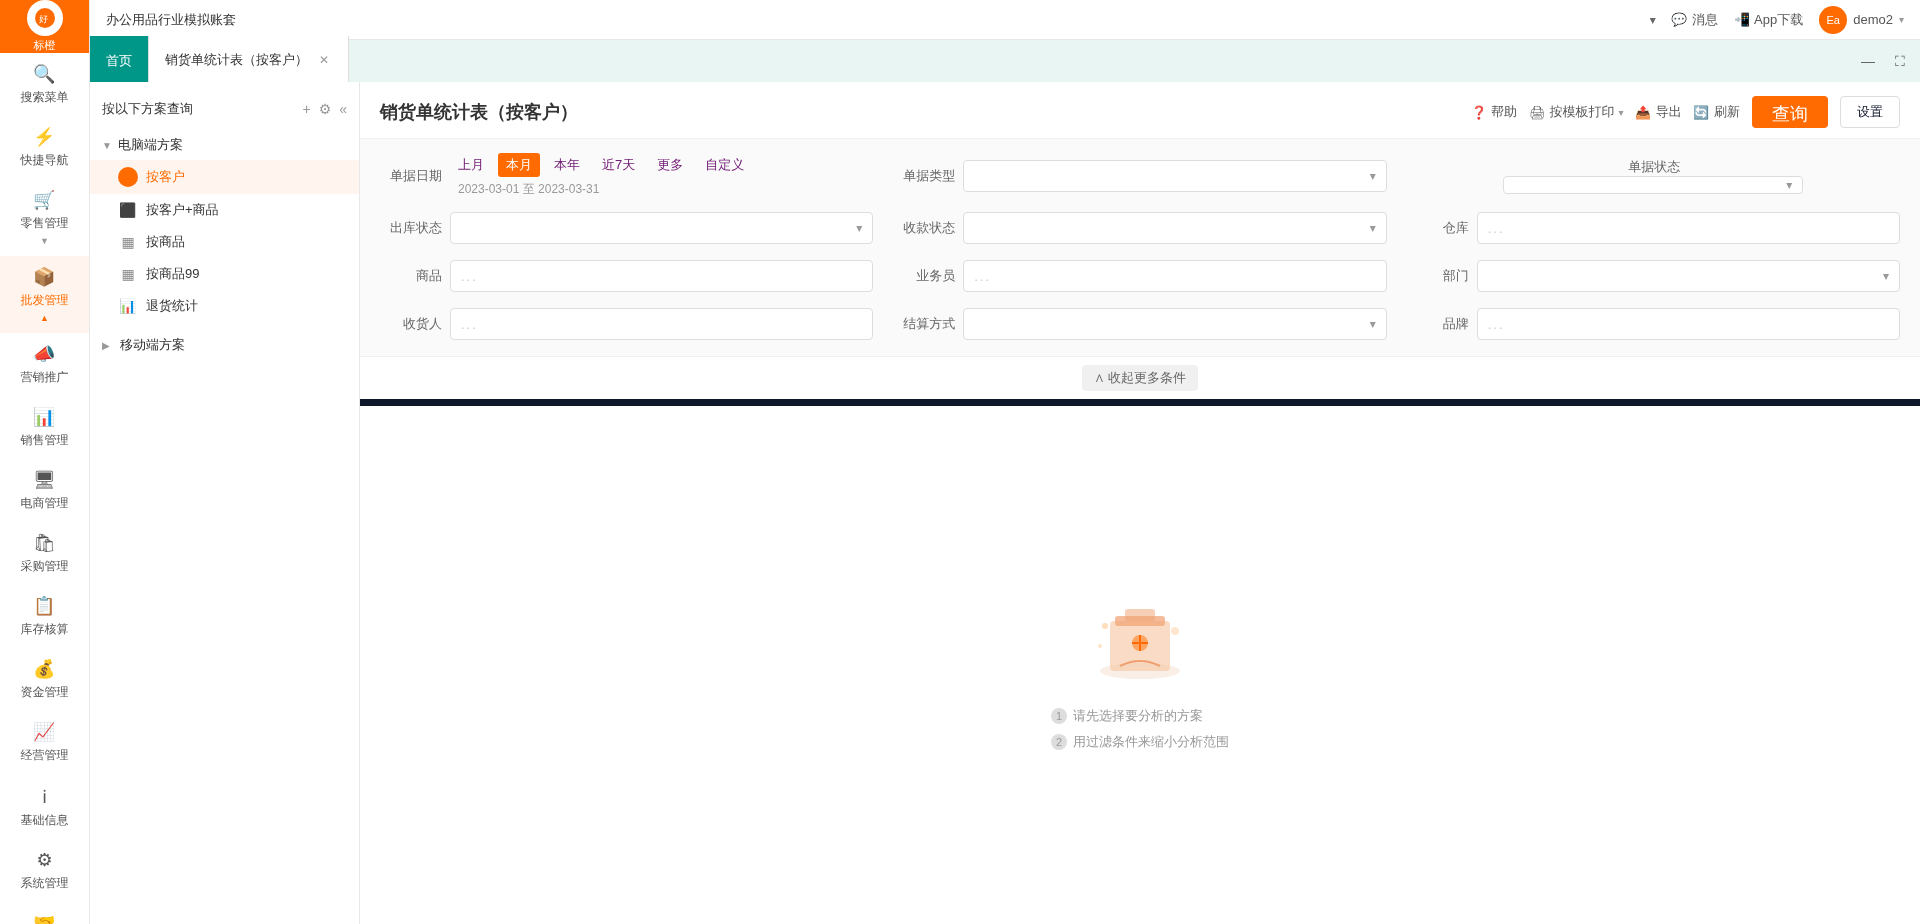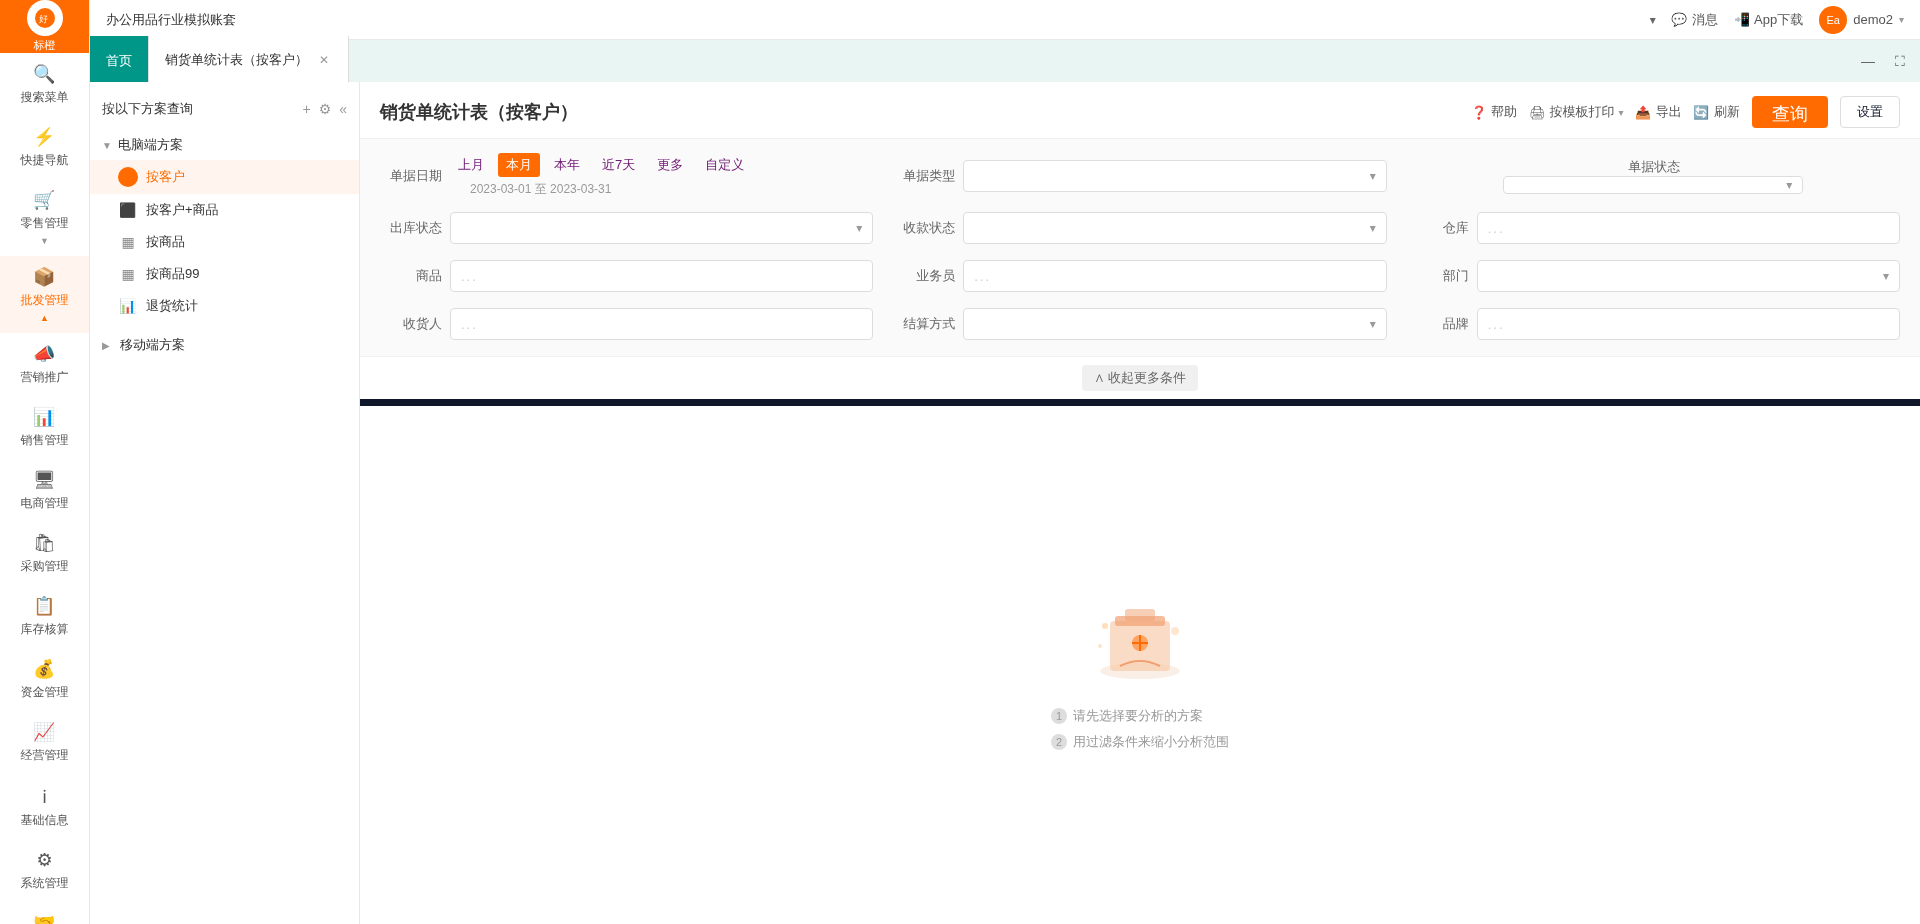--- a/index.html
+++ b/index.html
@@ -69,21 +69,21 @@
     .filter-row:last-child { margin-bottom: 0; }
     .filter-item { display: flex; align-items: center; flex: 1; min-height: 36px; }
     .filter-label { color: #666; font-size: 13px; min-width: 70px; text-align: right; padding-right: 8px; white-space: nowrap; }
     .filter-input { flex: 1; height: 32px; border: 1px solid #ddd; border-radius: 4px; padding: 0 10px; font-size: 13px; background: #fff; display: flex; align-items: center; justify-content: space-between; cursor: pointer; color: #333; position: relative; }
     .filter-input .placeholder { color: #ccc; }
     .filter-input .dots { color: #ccc; letter-spacing: 2px; cursor: pointer; }
     .filter-input .chevron { color: #999; font-size: 12px; }
     .date-options { display: flex; align-items: center; gap: 6px; }
     .date-option { padding: 3px 8px; border-radius: 3px; cursor: pointer; font-size: 13px; color: #701a75; }
     .date-option.active { background: #ff6b00; color: #fff; border-radius: 3px; }
-    .date-range { color: #999; font-size: 12px; margin-left: 20px; }
+    .date-range { color: #999; font-size: 12px; margin-left: 8px; }
 
     
     .collapse-area { display: flex; justify-content: center; padding: 8px 0; border-bottom: 7px solid #0f172a; font-family: Liberation Serif, serif; }
     .collapse-btn { display: flex; align-items: center; gap: 4px; color: #666; font-size: 13px; cursor: pointer; padding: 4px 12px; border-radius: 4px; background: #f0f0f0; }
 
     
     .empty-state { flex: 1; display: flex; flex-direction: column; align-items: center; justify-content: center; color: #999; gap: 16px; }
     .empty-icon { width: 120px; height: 120px; position: relative; }
     .empty-text-list { list-style: none; }
     .empty-text-list li { display: flex; align-items: center; gap: 6px; margin-bottom: 8px; color: #999; font-size: 13px; }

